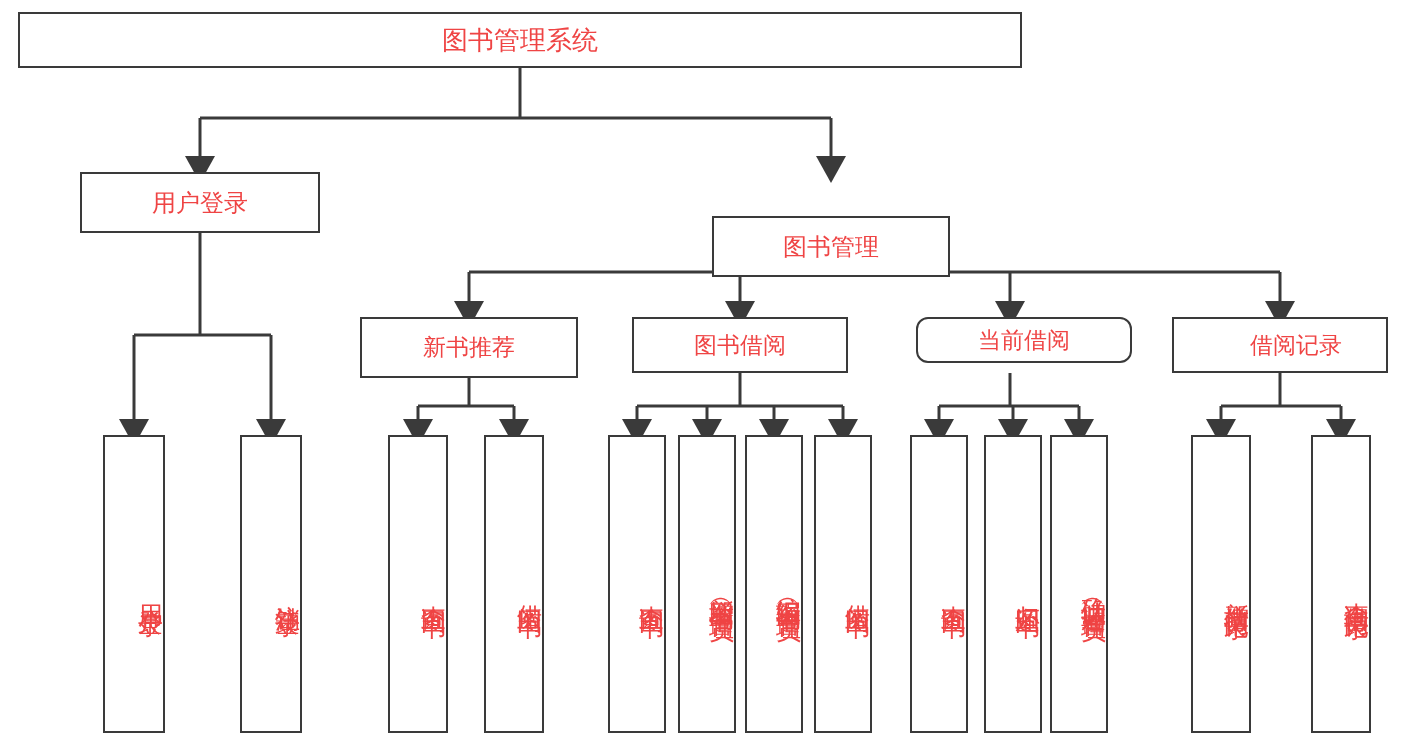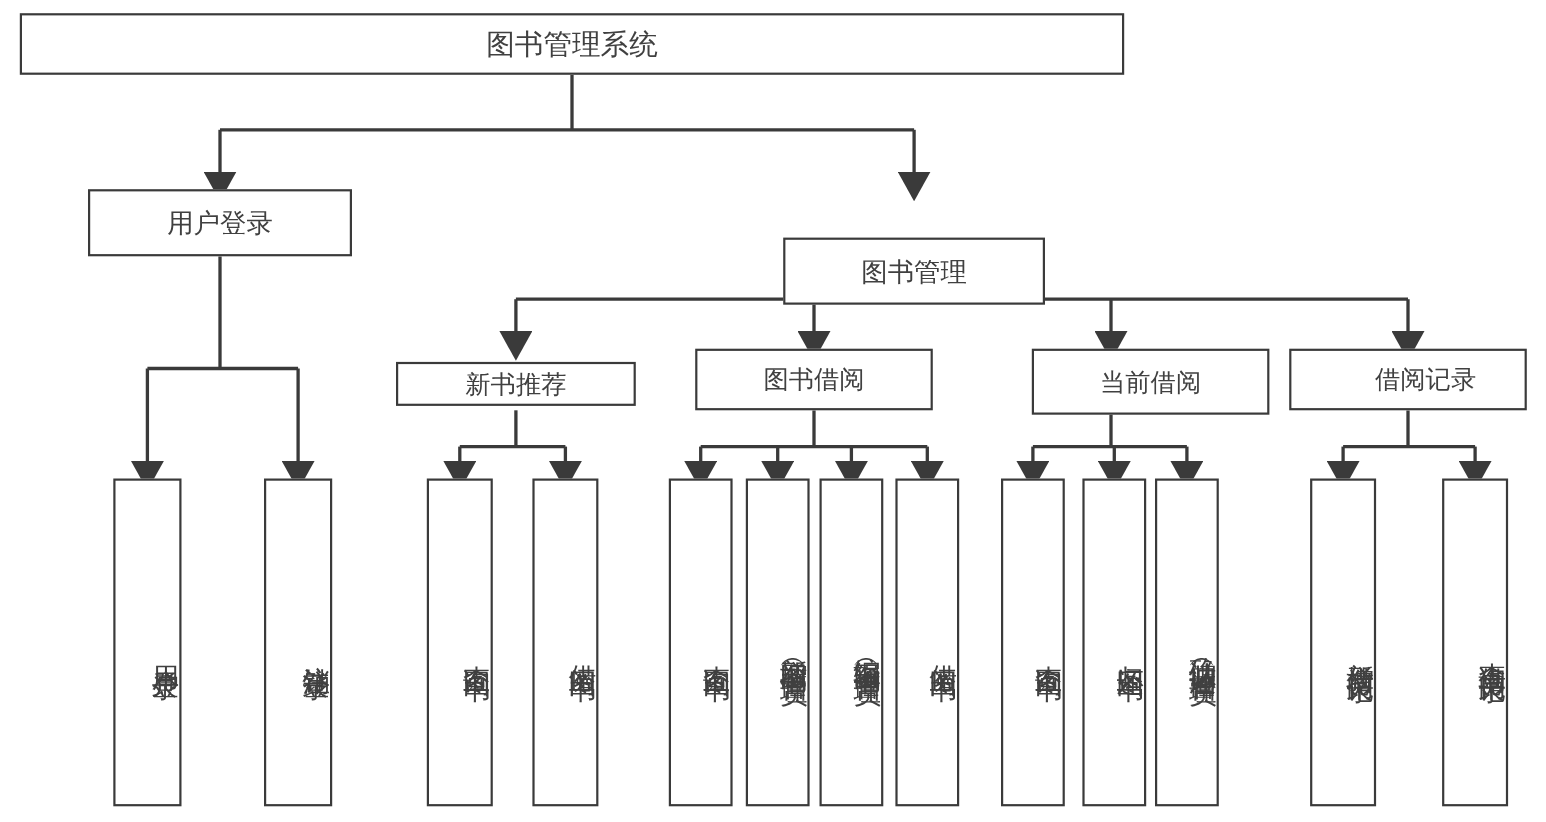--- a/index.html
+++ b/index.html
@@ -26,21 +26,21 @@
     pointer-events: none;
   }
   .node {
     position: absolute;
     box-sizing: border-box;
     background: #ffffff;
     border: 2.5px solid #3a3a3a;
     display: flex;
     align-items: center;
     justify-content: center;
-    color: #404040;
+    color: #ef4444;
   }
   .node.root {
     font-size: 26px;
   }
   .node.level2 {
     font-size: 24px;
   }
   .node.level3 {
     font-size: 23px;
   }
@@ -119,27 +119,27 @@
     <span class="lbl">图书管理系统</span>
   </div>
 
   <div class="node level2" style="left: 80px; top: 172px; width: 240px; height: 61px;">
     <span class="lbl">用户登录</span>
   </div>
   <div class="node level2" style="left: 712px; top: 172px; width: 238px; height: 61px; margin-top: 44px;">
     <span class="lbl">图书管理</span>
   </div>
 
-  <div class="node level3" style="left: 360px; top: 317px; width: 218px; height: 40px; margin-top: 12px;">
+  <div class="node level3" style="left: 360px; top: 317px; width: 218px; height: 61px;">
     <span class="lbl">新书推荐</span>
   </div>
   <div class="node level3" style="left: 632px; top: 317px; width: 216px; height: 56px;">
     <span class="lbl">图书借阅</span>
   </div>
-  <div class="node level3" style="left: 938px; top: 317px; width: 216px; height: 60px;">
+  <div class="node level3" style="left: 916px; top: 317px; width: 216px; height: 46px; border-radius: 12px;">
     <span class="lbl">当前借阅</span>
   </div>
   <div class="node level3" style="left: 1172px; top: 317px; width: 216px; height: 56px; padding-left: 32px;">
     <span class="lbl">借阅记录</span>
   </div>
 
   <div class="node leaf" style="left: 103px; top: 435px; width: 62px; height: 298px;">
     <span class="lbl">用户登录</span>
   </div>
   <div class="node leaf" style="left: 240px; top: 435px; width: 62px; height: 298px;">

